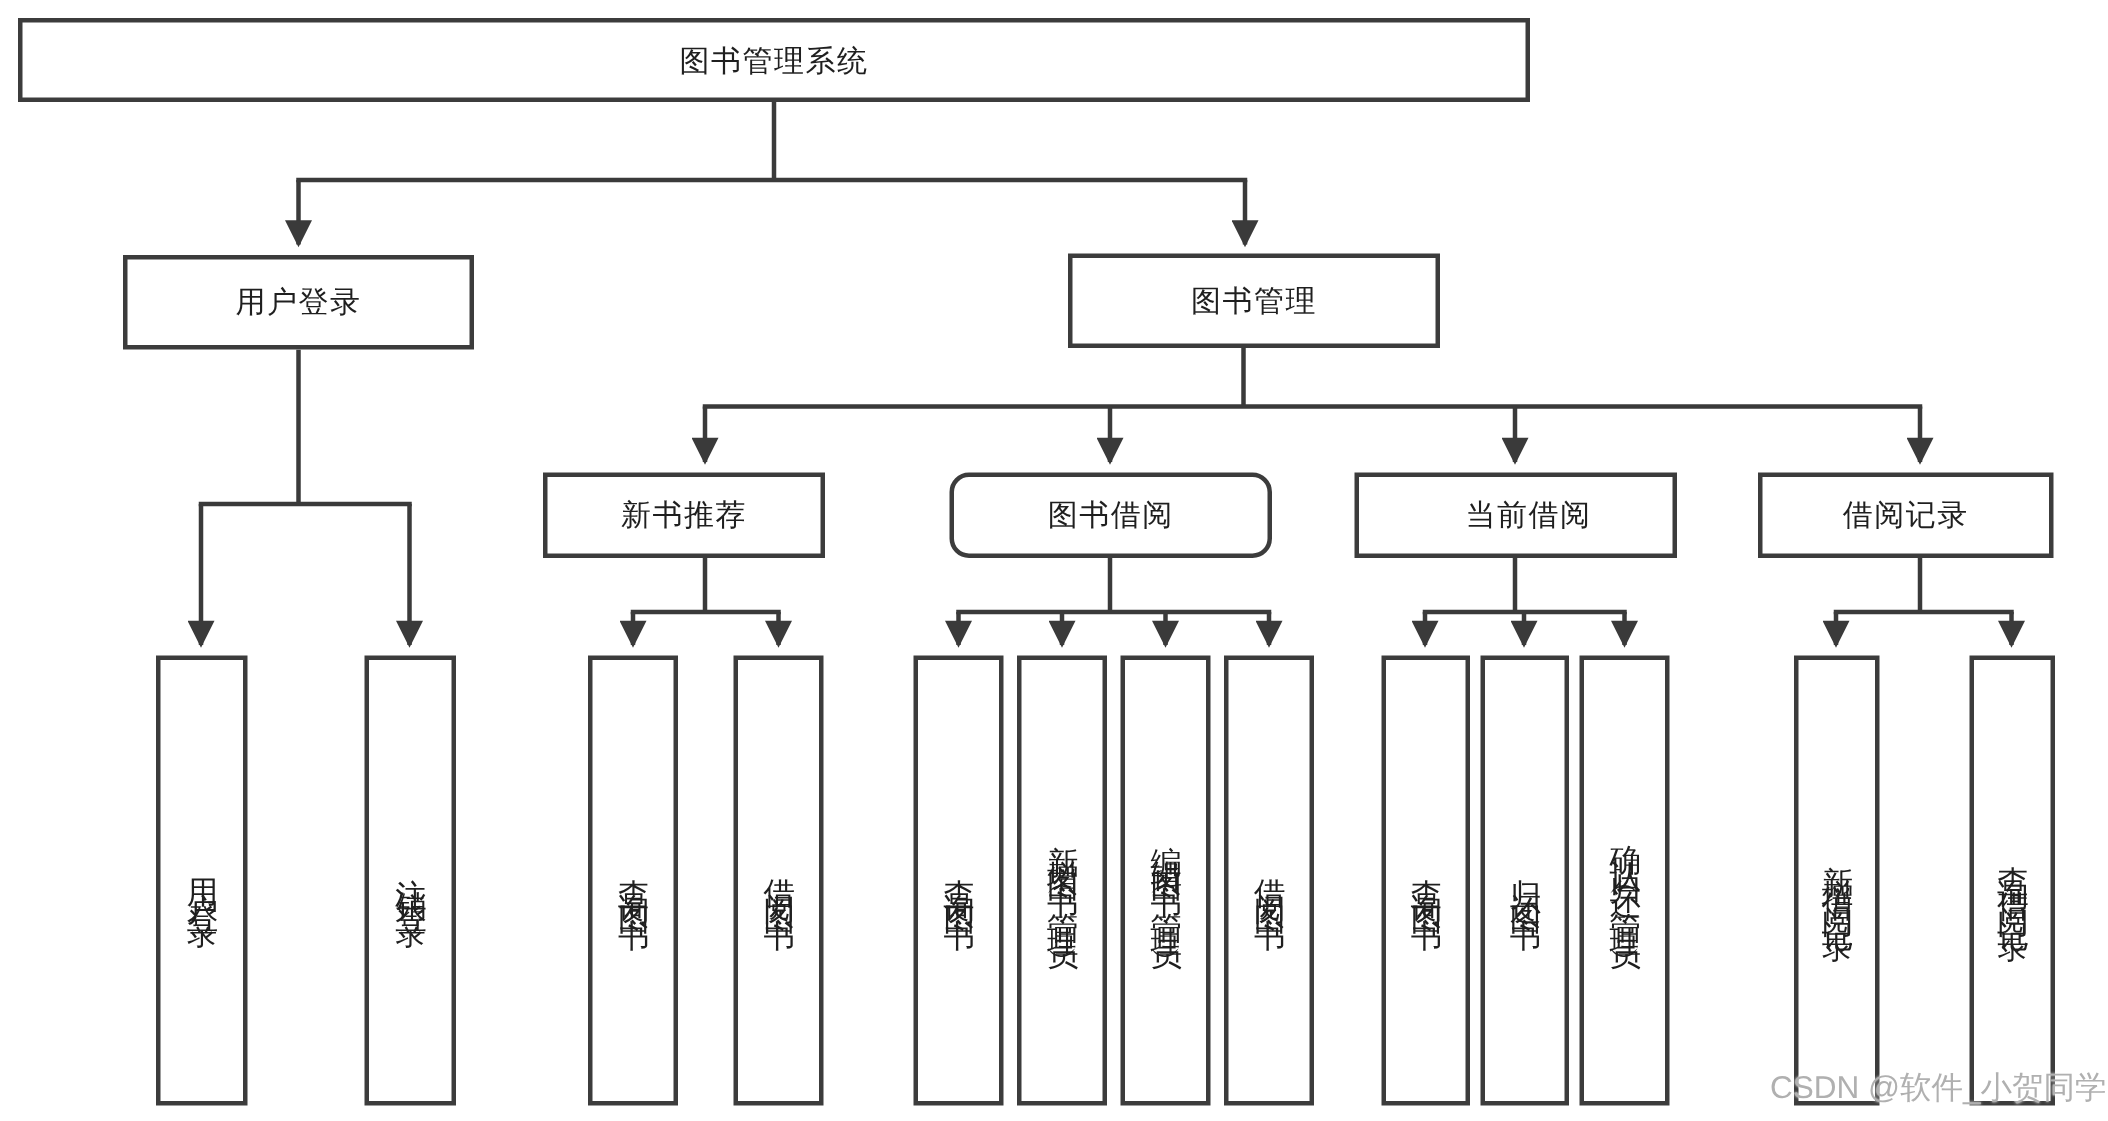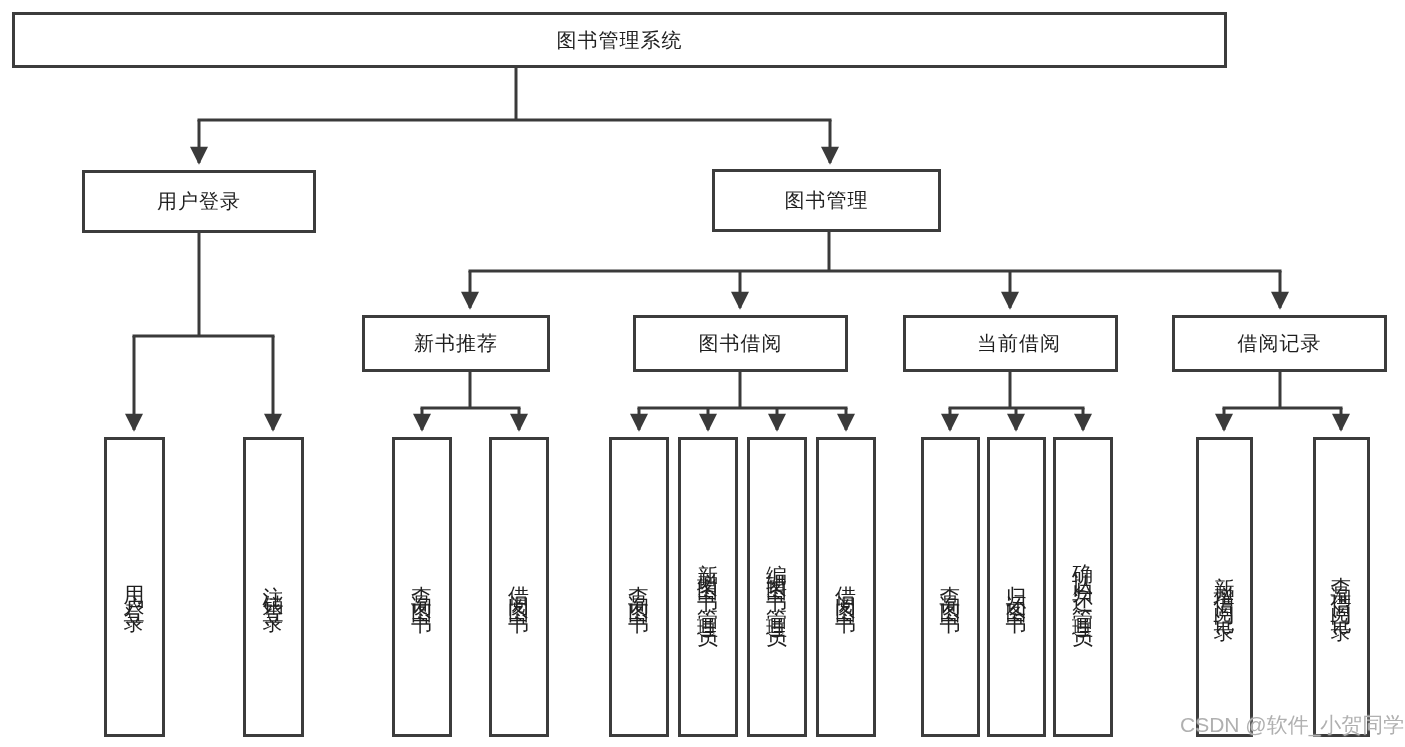--- a/index.html
+++ b/index.html
@@ -103,41 +103,41 @@
       <path d="M1016 408 V430" marker-end="url(#arrow)"></path>
       <path d="M1083 408 V430" marker-end="url(#arrow)"></path>
 
       <path d="M1280 372 V408"></path>
       <path d="M1222.5 408 H1342.5"></path>
       <path d="M1224 408 V430" marker-end="url(#arrow)"></path>
       <path d="M1341 408 V430" marker-end="url(#arrow)"></path>
     </g>
   </svg>
 
-  <div class="box" style="left:12px; top:12px; width:1215px; height:56px;">
+  <div class="box" style="left:12px; top:12px; width:1008px; height:56px;">
     <span>图书管理系统</span>
   </div>
 
   <div class="box" style="left:82px; top:170px; width:234px; height:63px;">
     <span>用户登录</span>
   </div>
-  <div class="box" style="left:712px; top:169px; width:229px; height:63px;">
+  <div class="box" style="left:712px; top:169px; width:248px; height:63px;">
     <span>图书管理</span>
   </div>
 
   <div class="box" style="left:362px; top:315px; width:188px; height:57px;">
     <span>新书推荐</span>
   </div>
-  <div class="box" style="left:633px; top:315px; width:215px; height:57px;">
+  <div class="box" style="left:633px; top:315px; width:215px; height:57px;border-radius:13px;">
     <span>图书借阅</span>
   </div>
   <div class="box" style="left:903px; top:315px; width:215px; height:57px;padding-left:17px;">
     <span>当前借阅</span>
   </div>
-  <div class="box" style="left:1172px; top:315px; width:215px; height:57px;">
+  <div class="box" style="left:1172px; top:315px; width:197px; height:57px;">
     <span>借阅记录</span>
   </div>
 
   <div class="box leaf" style="left:104px; top:437px; width:61px; height:300px;">
     <span>用户登录</span>
   </div>
   <div class="box leaf" style="left:243px; top:437px; width:61px; height:300px;">
     <span>注销登录</span>
   </div>
   <div class="box leaf" style="left:392px; top:437px; width:60px; height:300px;">

